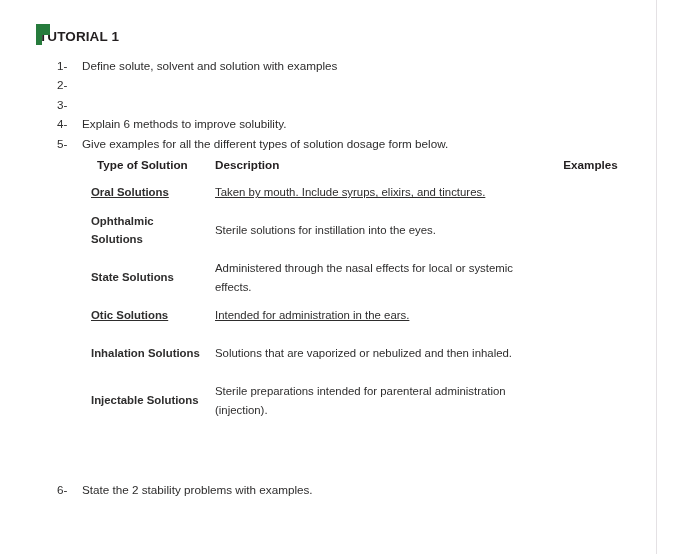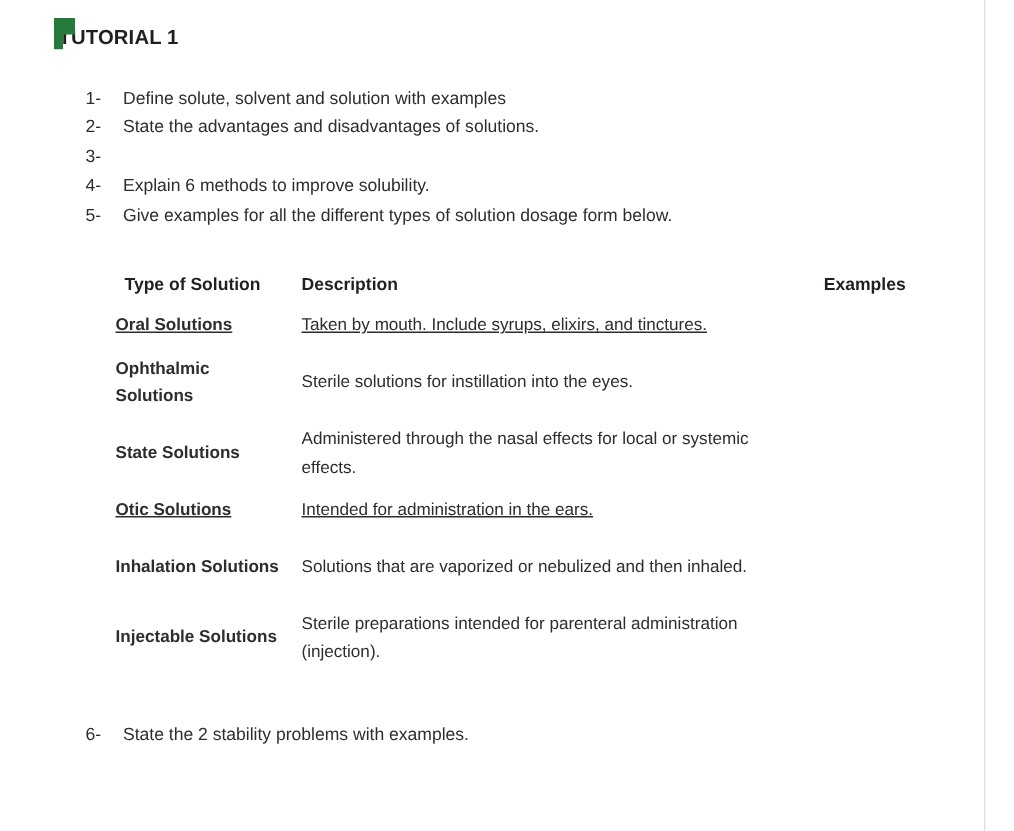--- a/index.html
+++ b/index.html
@@ -26,21 +26,21 @@
     left: 656px;
     width: 1px;
     height: 554px;
     background: #e4e1e4;
   }
 
   
   .heading-row {
     position: absolute;
     left: 36px;
-    top: 11px;
+    top: 23px;
     height: 22px;
     display: flex;
     align-items: flex-end;
   }
   .flag-icon {
     position: absolute;
     left: 0px;
     top: 1px;
     width: 16px;
     height: 21px;
@@ -85,25 +85,24 @@
   .qlist-tail {
     position: absolute;
     left: 57px;
     top: 480px;
     width: 560px;
   }
 
   
   .soltable {
     position: absolute;
-    left: 77px;
+    left: 91px;
     top: 152px;
     width: 545px;
     border-collapse: collapse;
-    margin-top: 25px;
   }
   .soltable th,
   .soltable td {
     padding: 0;
     border: 0;
     vertical-align: middle;
     text-align: left;
   }
   .col-type   { width: 124px; }
   .col-desc   { width: 330px; }
@@ -156,21 +155,20 @@
     <span class="heading-title">TUTORIAL 1</span>
   </div>
 
   <div class="qlist">
     <div class="qitem">
       <span class="qnum">1-</span>
       <span class="qtext">Define solute, solvent and solution with examples</span>
     </div>
     <div class="qitem">
       <span class="qnum">2-</span>
-      <span class="qtext">State the advantages and disadvantages of solutions.</span>
     </div>
     <div class="qitem">
       <span class="qnum">3-</span>
     </div>
     <div class="qitem">
       <span class="qnum">4-</span>
       <span class="qtext">Explain 6 methods to improve solubility.</span>
     </div>
     <div class="qitem">
       <span class="qnum">5-</span>

